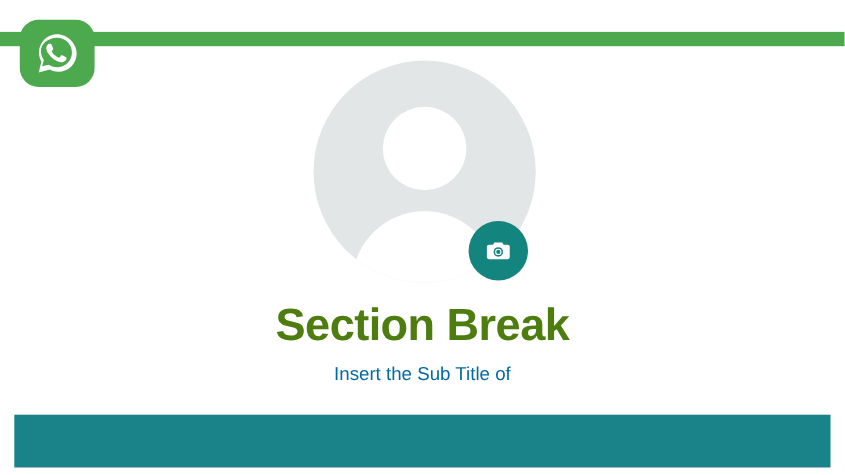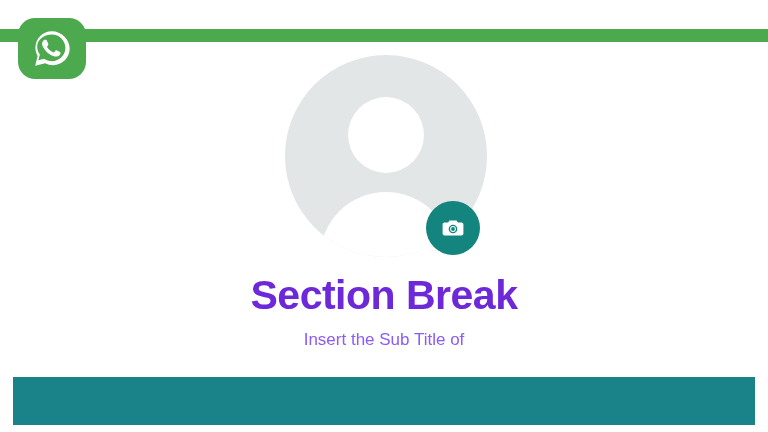--- a/index.html
+++ b/index.html
@@ -105,33 +105,33 @@
 
   
   .title {
     position: absolute;
     left: 0;
     top: 274px;
     width: 768px;
     text-align: center;
     font-size: 41px;
     font-weight: bold;
-    color: #6d28d9;
+    color: #4d7c0f;
     letter-spacing: -0.5px;
     line-height: 1.05;
   }
 
   .subtitle {
     position: absolute;
     left: 0;
     top: 328px;
     width: 768px;
     text-align: center;
     font-size: 17px;
-    color: #8b5cf6;
+    color: #0369a1;
     line-height: 1.45;
   }
   .subtitle .line { display: block; }
 
   
   .bottom-bar {
     position: absolute;
     left: 13px;
     top: 377px;
     width: 742px;

